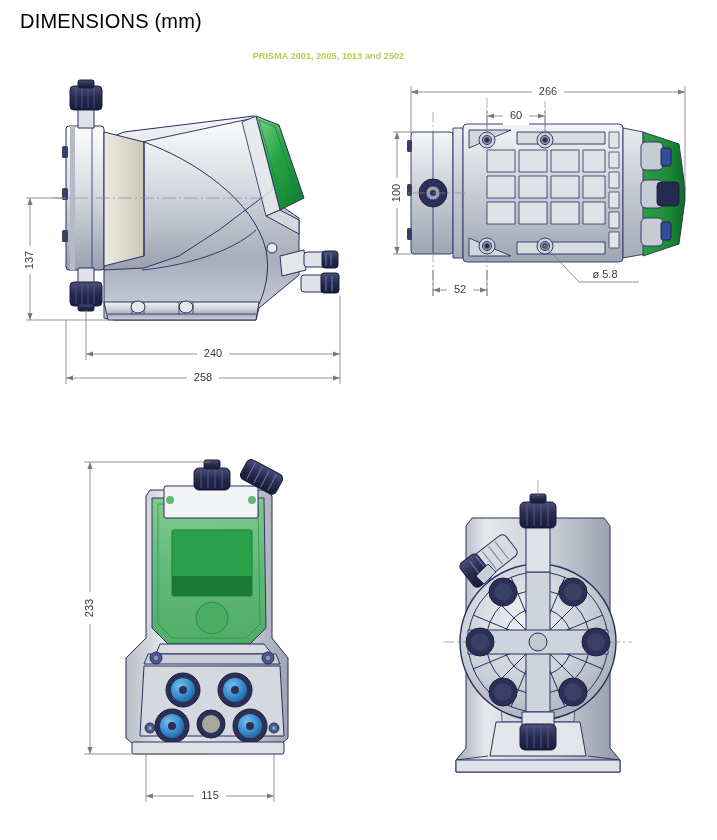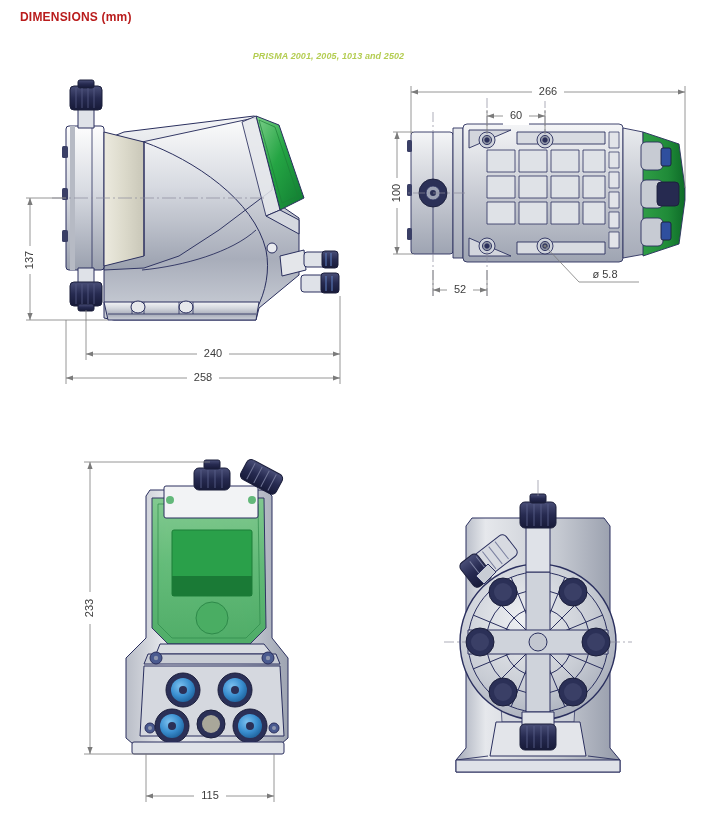--- a/index.html
+++ b/index.html
@@ -7,30 +7,30 @@
   body{
     width:717px;height:840px;position:relative;overflow:hidden;
     font-family:"Liberation Sans",sans-serif;
     color:#333;
   }
   .page{position:absolute;inset:0;background:#fff;}
 
   
   .title{
     position:absolute;left:20px;top:10px;
-    font-size:12px;letter-spacing:.2px;
-    color:#b91c1c;font-weight:700;white-space:nowrap;
+    font-size:20px;letter-spacing:.2px;
+    color:#000000;font-weight:400;white-space:nowrap;
   }
   .subtitle{
     position:absolute;left:0;top:51px;width:717px;
     text-align:center;
     font-size:9px;font-weight:bold;letter-spacing:.1px;
     color:#b4cd52;white-space:nowrap;
   }
-  .subtitle span{display:inline-block;margin-left:-60px;font-style:italic;}
+  .subtitle span{display:inline-block;margin-left:-60px;}
 
   
   .view{position:absolute;}
   .view svg{display:block;overflow:visible;}
 
   
   .dimtext{
     font-family:"Liberation Sans",sans-serif;
     font-size:11px;fill:#3c3c3c;
     dominant-baseline:middle;text-anchor:middle;

